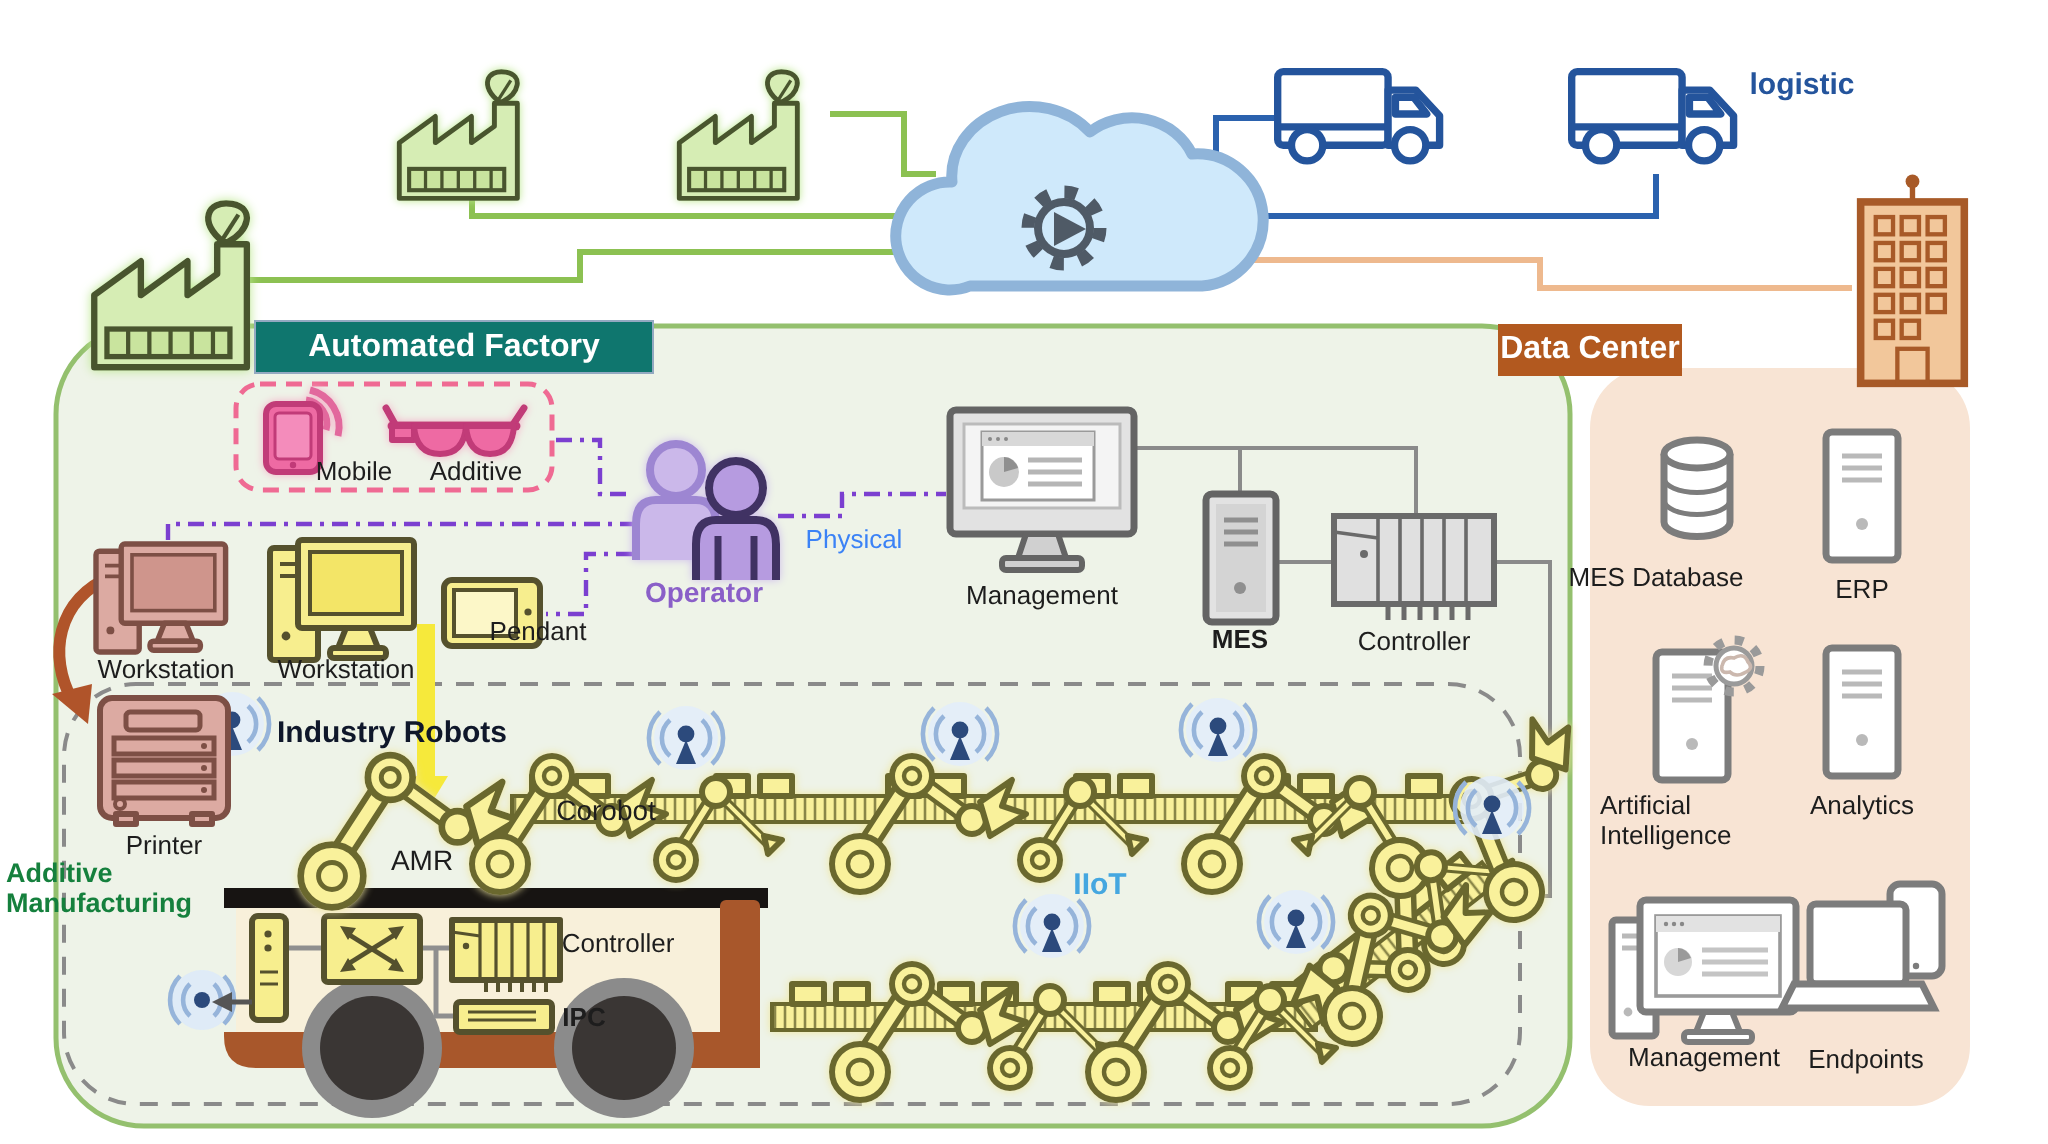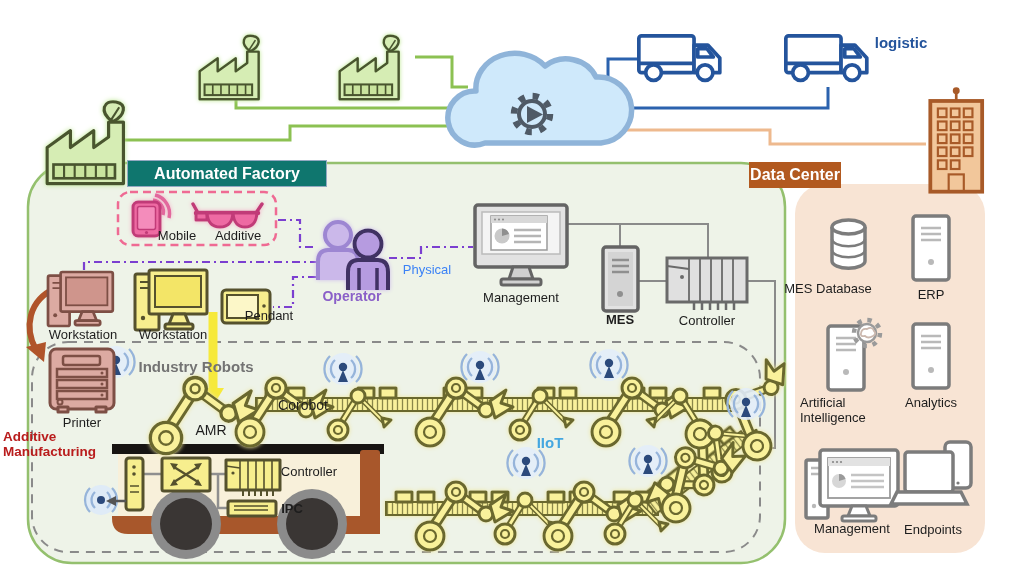--- a/index.html
+++ b/index.html
@@ -5,21 +5,21 @@
   html,body{margin:0;padding:0;background:#fff;}
   #stage{position:relative;width:1024px;height:572px;background:#fff;overflow:hidden;
          font-family:"Liberation Sans",sans-serif;}
   #scene{position:absolute;left:0;top:0;}
   .lbl{position:absolute;transform:translateX(-50%);font:13px "Liberation Sans",sans-serif;
        color:#1d1d1d;white-space:nowrap;text-align:left;line-height:1.12;}
   .wrap{white-space:normal;}
   .b{font-weight:bold;}
   .sz14{font-size:14px;} .sz15{font-size:15px;}
   .pink{color:#ee5a90;} .purple{color:#8a5fc8;} .dpurple{color:#3b82f6;}
-  .orange{color:#737373;} .blue{color:#24549c;} .cyan{color:#45a7e0;} .brown{color:#b91c1c;}
+  .orange{color:#0f172a;} .blue{color:#24549c;} .cyan{color:#45a7e0;} .brown{color:#15803d;}
   .bar{position:absolute;display:flex;align-items:center;justify-content:center;
        color:#fff;font:bold 16px "Liberation Sans",sans-serif;}
   #af-bar{left:127px;top:160px;width:198px;height:25px;background:#0f766e;border:1px solid #93a9c1;}
   #dc-bar{left:749px;top:162px;width:92px;height:26px;background:#b2591f;}
   
   .jy{fill:#f9f19b;stroke:#6b682f;stroke-width:3;stroke-linejoin:round;}
   .jr{fill:none;stroke:#6b682f;stroke-width:2.2;}
   .ld{stroke:#6b682f;stroke-linecap:round;}
   .ly{stroke:#f9f19b;stroke-linecap:round;}
   .belt{fill:url(#hatch);stroke:#6b682f;stroke-width:2;}

